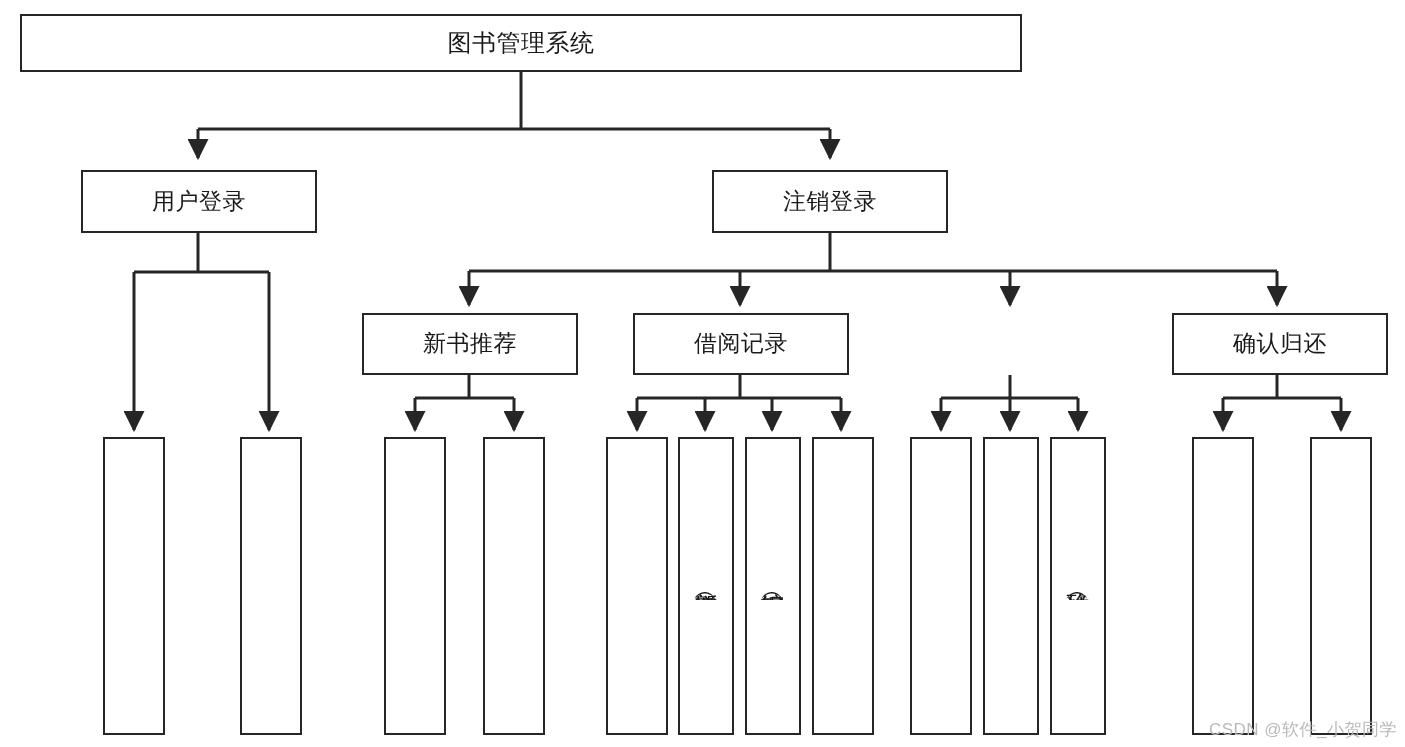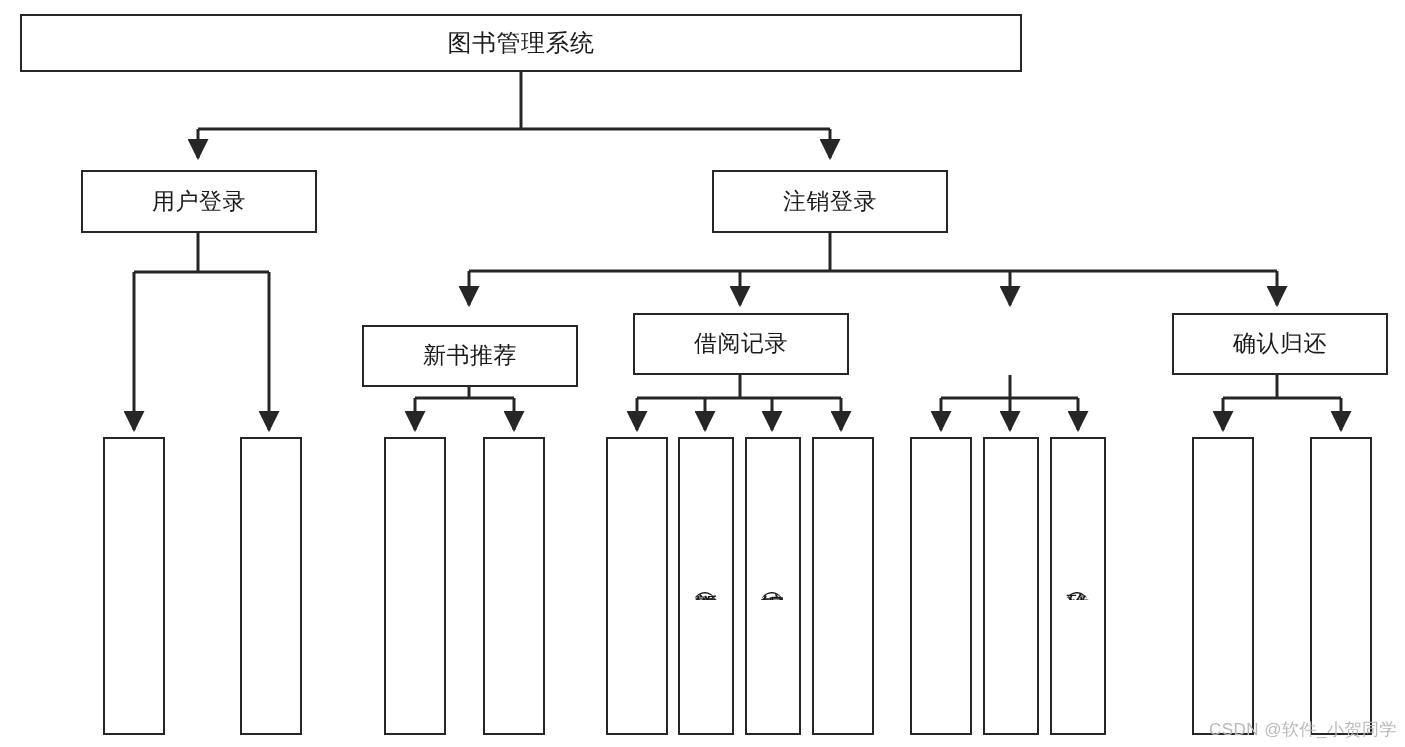--- a/index.html
+++ b/index.html
@@ -132,21 +132,21 @@
     <span class="label">图书管理系统</span>
   </div>
 
   <div class="node horiz" style="left:81px; top:170px; width:236px; height:63px;">
     <span class="label">用户登录</span>
   </div>
   <div class="node horiz" style="left:712px; top:170px; width:236px; height:63px;">
     <span class="label">注销登录</span>
   </div>
 
-  <div class="node horiz" style="left:362px; top:313px; width:216px; height:62px;margin-top:12px;">
+  <div class="node horiz" style="left:362px; top:313px; width:216px; height:62px;">
     <span class="label">新书推荐</span>
   </div>
   <div class="node horiz" style="left:633px; top:313px; width:216px; height:62px;">
     <span class="label">借阅记录</span>
   </div>
   <div class="node horiz" style="left:1172px; top:313px; width:216px; height:62px;">
     <span class="label">确认归还</span>
   </div>
 
   <div class="node vert" style="left:103px; top:437px; width:62px; height:298px;">

